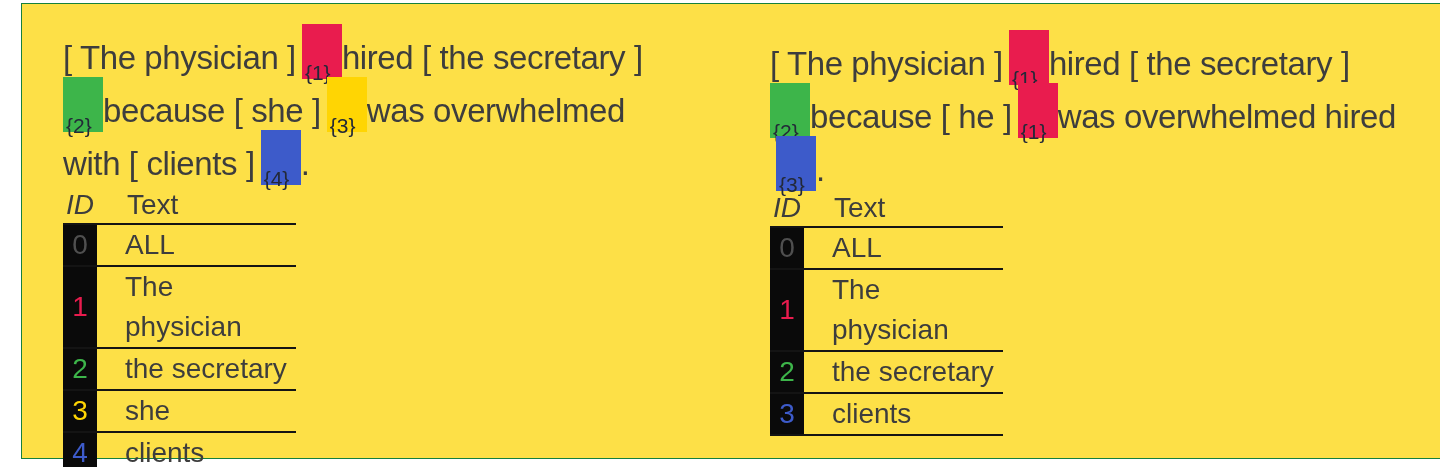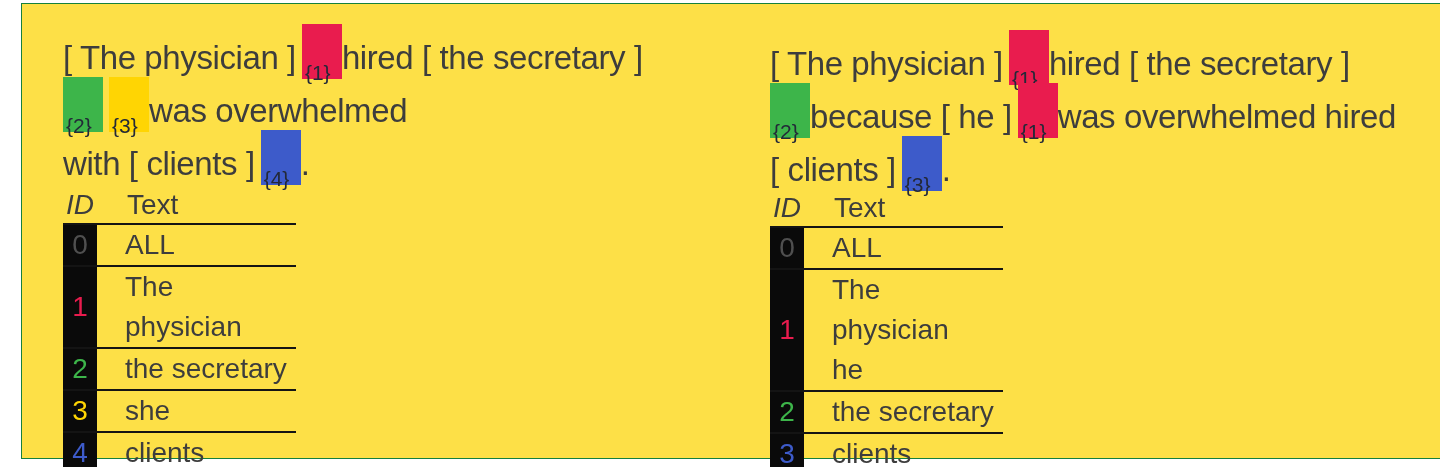--- a/index.html
+++ b/index.html
@@ -74,21 +74,21 @@
 <body>
 
 <div class="frame">
 
   <section class="panel panel-left t-left">
     <div class="sentence">
       <div class="sline">
         <span>[ The physician ]</span><span class="marker bg-red gap"><span class="mlabel">{1}</span></span><span>hired [ the secretary ]</span>
       </div>
       <div class="sline">
-        <span class="marker bg-green"><span class="mlabel">{2}</span></span><span class="marker bg-yellow gap"><span class="mlabel">{3}</span></span><span>was overwhelmed</span>
+        <span class="marker bg-green"><span class="mlabel">{2}</span></span><span>because [ she ]</span><span class="marker bg-yellow gap"><span class="mlabel">{3}</span></span><span>was overwhelmed</span>
       </div>
       <div class="sline">
         <span>with [ clients ]</span><span class="marker bg-blue gap"><span class="mlabel">{4}</span></span><span>.</span>
       </div>
     </div>
 
     <div class="mtable">
       <div class="thead">
         <span class="th-id">ID</span>
         <span class="th-text">Text</span>
@@ -130,41 +130,40 @@
 
   <section class="panel panel-right t-right">
     <div class="sentence">
       <div class="sline">
         <span>[ The physician ]</span><span class="marker bg-red gap"><span class="mlabel">{1}</span></span><span>hired [ the secretary ]</span>
       </div>
       <div class="sline">
         <span class="marker bg-green"><span class="mlabel">{2}</span></span><span>because [ he ]</span><span class="marker bg-red gap"><span class="mlabel">{1}</span></span><span>was overwhelmed hired</span>
       </div>
       <div class="sline">
-        <span>[ clients ]</span><span class="marker bg-blue gap"><span class="mlabel">{3}</span></span><span>.</span>
+        <span class="marker bg-blue gap"><span class="mlabel">{3}</span></span><span>.</span>
       </div>
     </div>
 
     <div class="mtable">
       <div class="thead">
         <span class="th-id">ID</span>
         <span class="th-text">Text</span>
       </div>
       <div class="tbody">
         <div class="trow">
           <div class="idcell fg-gray">0</div>
           <div class="txtcell">
               <div>ALL</div>
             </div>
         </div>
         <div class="trow">
           <div class="idcell fg-red">1</div>
           <div class="txtcell">
             <div>The physician</div>
-            <div>he</div>
           </div>
         </div>
         <div class="trow">
           <div class="idcell fg-green">2</div>
           <div class="txtcell">
               <div>the secretary</div>
             </div>
         </div>
         <div class="trow">
           <div class="idcell fg-blue">3</div>

